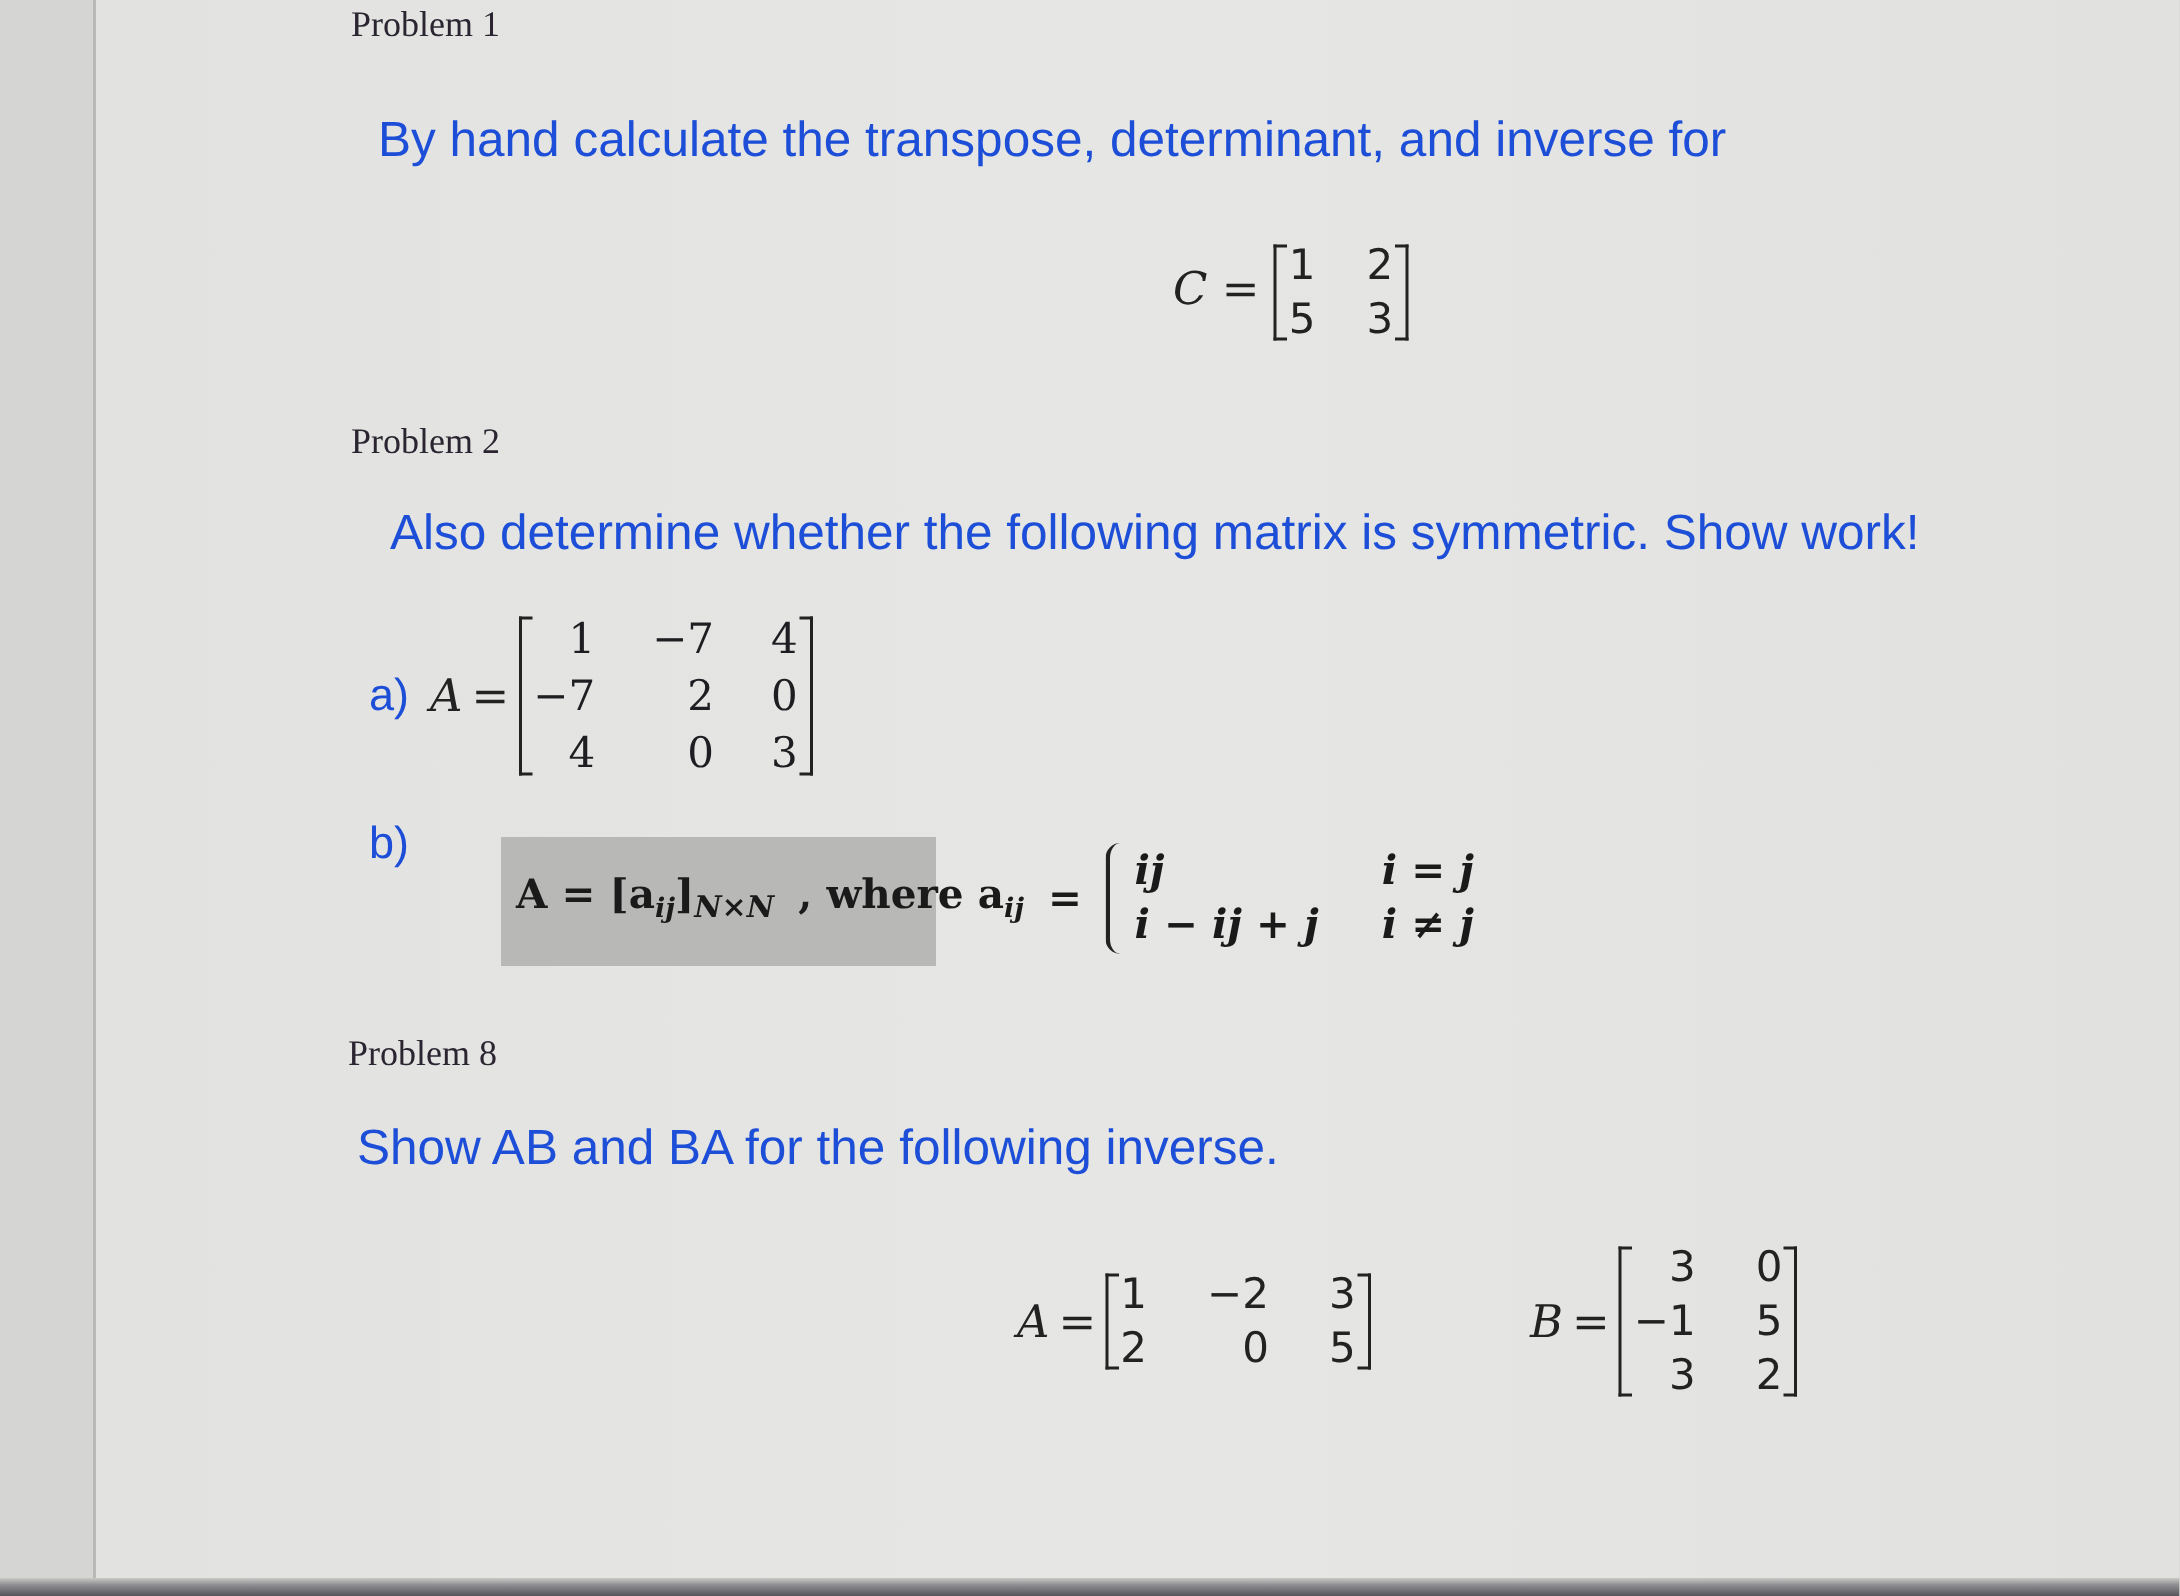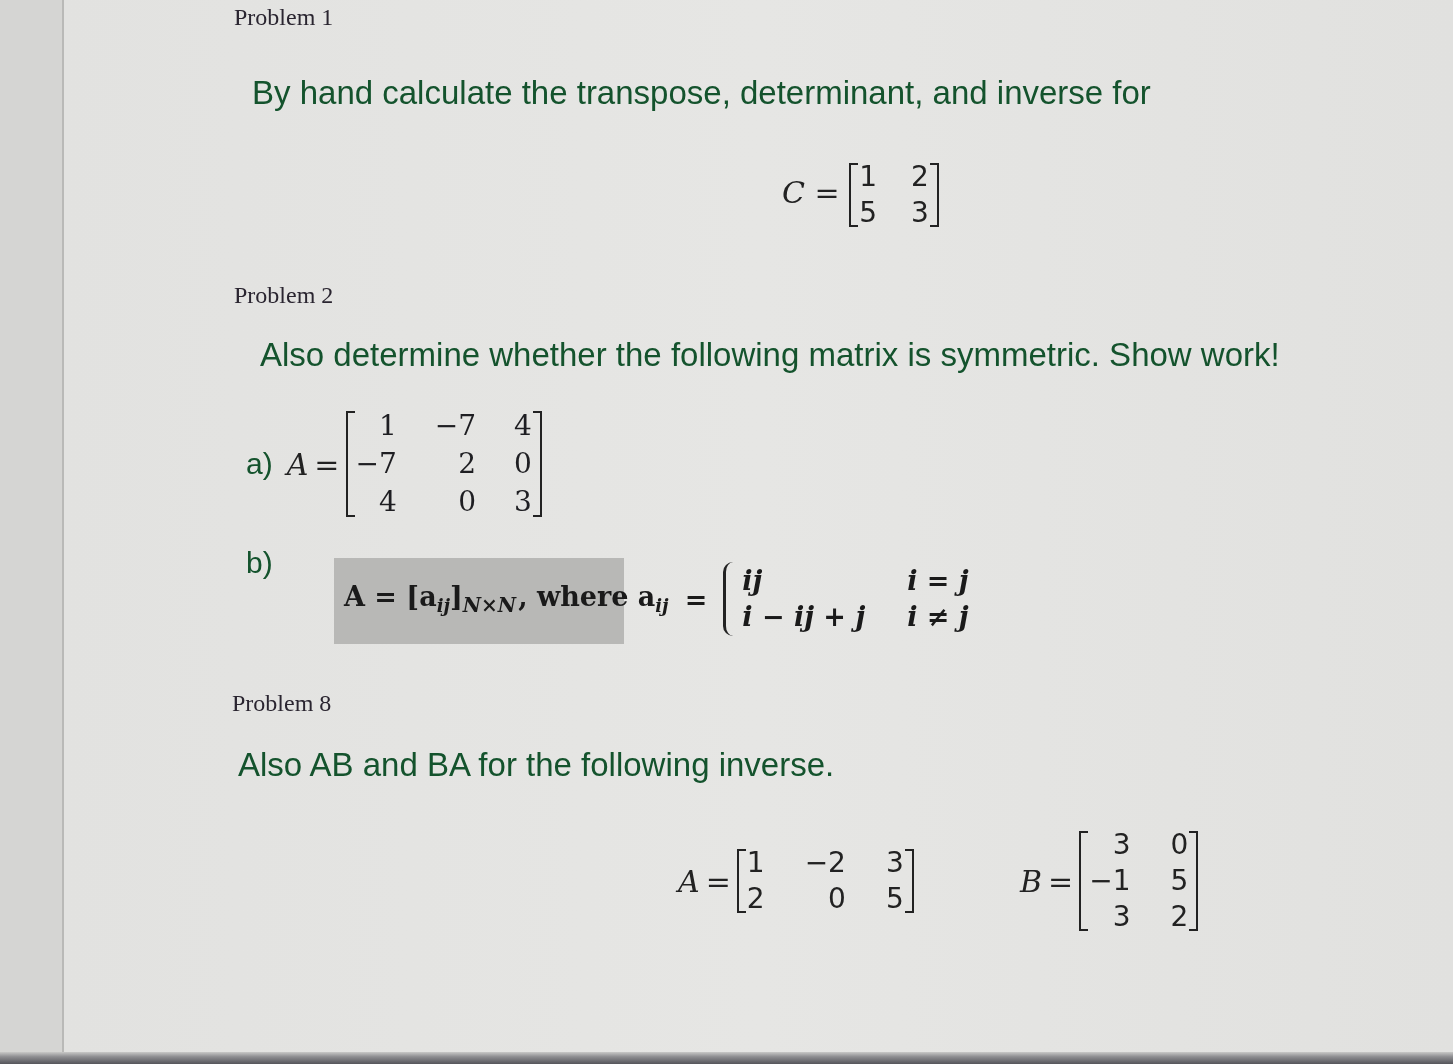--- a/index.html
+++ b/index.html
@@ -18,21 +18,21 @@
       background: linear-gradient(90deg, #e2e2e0 0%, #e6e6e4 50%, #e1e1df 100%);
     }
     .bottom-edge {
       position: absolute; left: 0; top: 1052px; width: 1453px; height: 12px;
       background: linear-gradient(#c9c9c7, #8d8d90 40%, #55555a);
     }
     .abs { position: absolute; white-space: nowrap; }
     .heading {
       font-family: "Liberation Serif", serif; font-size: 24px; color: #2a2530;
     }
-    .body-text { font-size: 33px; color: #14532d; }
+    .body-text { font-size: 33px; color: #1d4ed8; }
     .math { font-family: "DejaVu Serif", serif; font-size: 30px; color: #222; }
     .mi { font-style: italic; }
     .matrix {
       display: inline-grid; vertical-align: middle; position: relative;
       padding: 0 10px; column-gap: 30px; row-gap: 2px;
       text-align: right;
     }
     .matrix::before, .matrix::after {
       content: ""; position: absolute; top: 3px; bottom: 3px; width: 7px;
       border: 2px solid #222;
@@ -93,34 +93,34 @@
     <span class="cell">4</span>
     <span class="cell">0</span>
     <span class="cell">3</span>
   </span>
 </div>
 
 <div class="abs body-text" style="left:246px; top:546px; font-size:30px;">b)</div>
 <div class="gray-box"></div>
 <div class="abs" style="left:344px; top:562px; display:flex; align-items:center; font-family:'DejaVu Serif', serif; font-size:27px; font-weight:bold; color:#1a1a1a;">
   <span><span>A = [a</span><sub class="mi" style="font-size:18px;">ij</sub><span>]</span><sub class="mi" style="font-size:20px;">N×N</sub></span>
-  <span style="margin-left:2px;"><span>, where a</span><sub class="mi" style="font-size:18px;">ij</sub></span>
+  <span style="margin-left:16px;"><span>, where a</span><sub class="mi" style="font-size:18px;">ij</sub></span>
   <span style="margin:0 16px;">=</span>
   <span class="piece-brace"></span>
   <span class="case-grid">
     <span>ij</span>
     <span>i = j</span>
     <span>i − ij + j</span>
     <span>i ≠ j</span>
   </span>
 </div>
 
 <div class="abs heading" style="left:232px; top:690px;">Problem 8</div>
 <div class="abs body-text" style="left:238px; top:746px;">
-  <span>Also </span><b class="bold-sans">AB</b><span> and </span><b class="bold-sans">BA</b><span> for the following inverse.</span>
+  <span>Show </span><b class="bold-sans">AB</b><span> and </span><b class="bold-sans">BA</b><span> for the following inverse.</span>
 </div>
 
 <div class="abs math" style="left:678px; top:846px; display:flex; align-items:center;">
   <span class="mi" style="margin-right:6px;">A</span>
   <span style="margin-right:6px;">=</span>
   <span class="matrix" style="grid-template-columns: auto auto auto; column-gap:40px;">
     <span class="sans-cell">1</span>
     <span class="sans-cell">−2</span>
     <span class="sans-cell">3</span>
     <span class="sans-cell">2</span>

